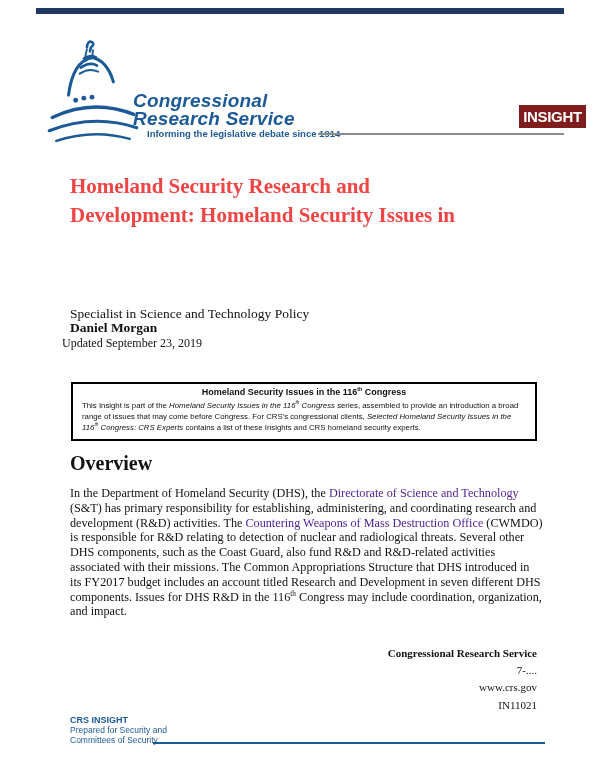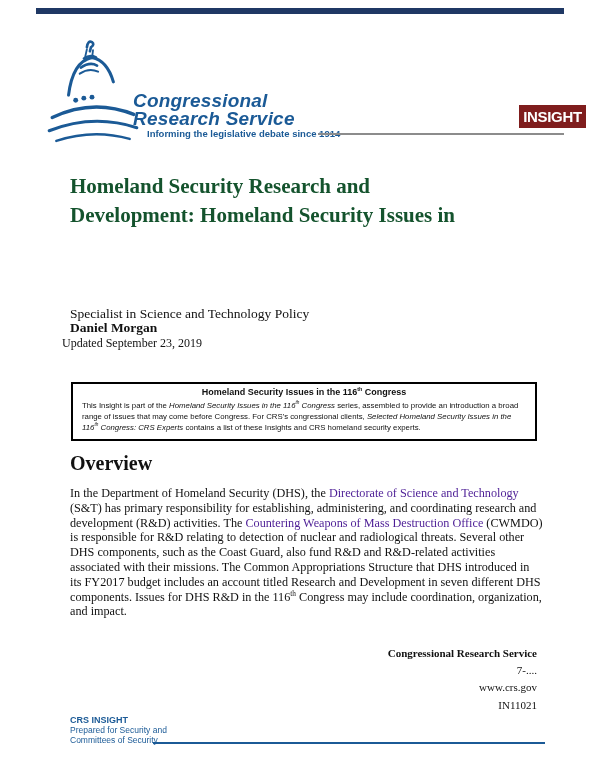--- a/index.html
+++ b/index.html
@@ -18,21 +18,21 @@
   .tagline { position:absolute; left:147px; top:128px; color:#1B5A96;
     font-family:"Liberation Sans", sans-serif; font-weight:bold; font-size:9.5px; }
   .header-rule { position:absolute; left:318px; top:133px; width:246px; height:2px; background:#8C8C8C; }
   .insight-badge { position:absolute; left:473px; top:105px; width:67px; height:23px;
     background:#7f1d1d; color:#ffffff; font-family:"Liberation Sans", sans-serif;
     font-weight:bold; font-size:15px; letter-spacing:-0.3px;
     display:flex; align-items:center; justify-content:center;margin-left:46px; }
 
   
   .doc-title { position:absolute; left:70px; top:172px; width:480px;
-    font-size:21px; font-weight:bold; line-height:29px; color:#14532d; }
+    font-size:21px; font-weight:bold; line-height:29px; color:#ef4444; }
   .author-name { position:absolute; left:70px; top:288px; font-size:13.5px; font-weight:bold;margin-top:32px; }
   .author-role { position:absolute; left:70px; top:306px; font-size:13.5px;text-align:center; }
   .updated { position:absolute; left:62px; top:336px; font-size:12px; }
 
   
   .series-box { position:absolute; left:71px; top:382px; width:466px; box-sizing:border-box;
     border:2px solid #000; background:#fff; padding:3px 9px 6px 9px;
     font-family:"Liberation Sans", sans-serif; }
   .series-box .box-heading { text-align:center; font-weight:bold; font-size:9px; margin-bottom:3px; }
   .series-box .box-body { font-size:7.8px; line-height:11px; color:#111; }

